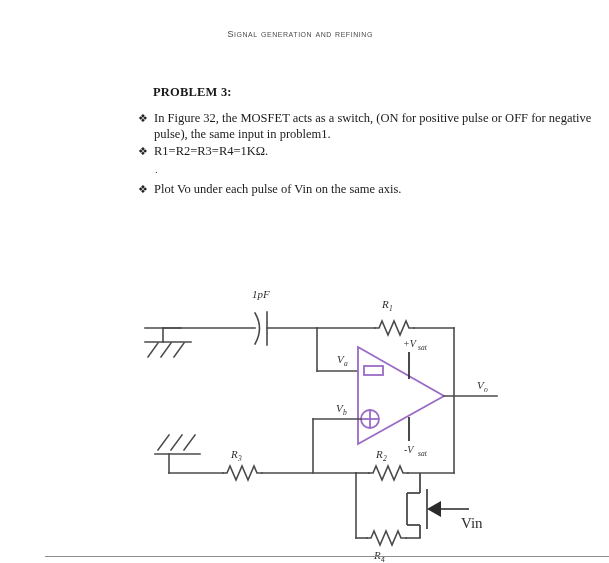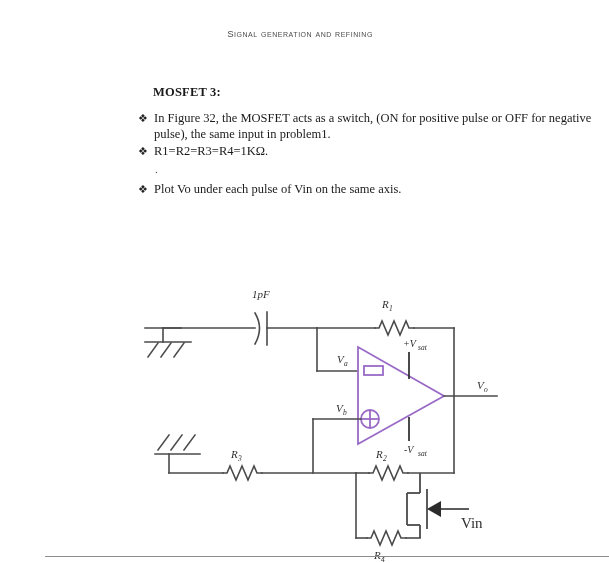--- a/index.html
+++ b/index.html
@@ -130,21 +130,21 @@
 </style>
 </head>
 <body>
 
 <div id="page">
 
   <div id="doc-header">
     <span class="hdr-line l1">Signal generation and refining</span>
   </div>
 
-  <div id="problem-title">MOSFET 3:</div>
+  <div id="problem-title">PROBLEM 3:</div>
 
   <div class="bullet-row" id="bullet-1">
     <span class="bullet-glyph">❖</span>
     <span class="bullet-text">In Figure 32, the MOSFET acts as a switch, (ON for positive pulse or OFF for negative pulse), the same input in problem1.</span>
   </div>
 
   <div class="bullet-row" id="bullet-2">
     <span class="bullet-glyph">❖</span>
     <span class="bullet-text">R1=R2=R3=R4=1KΩ.</span>
   </div>

